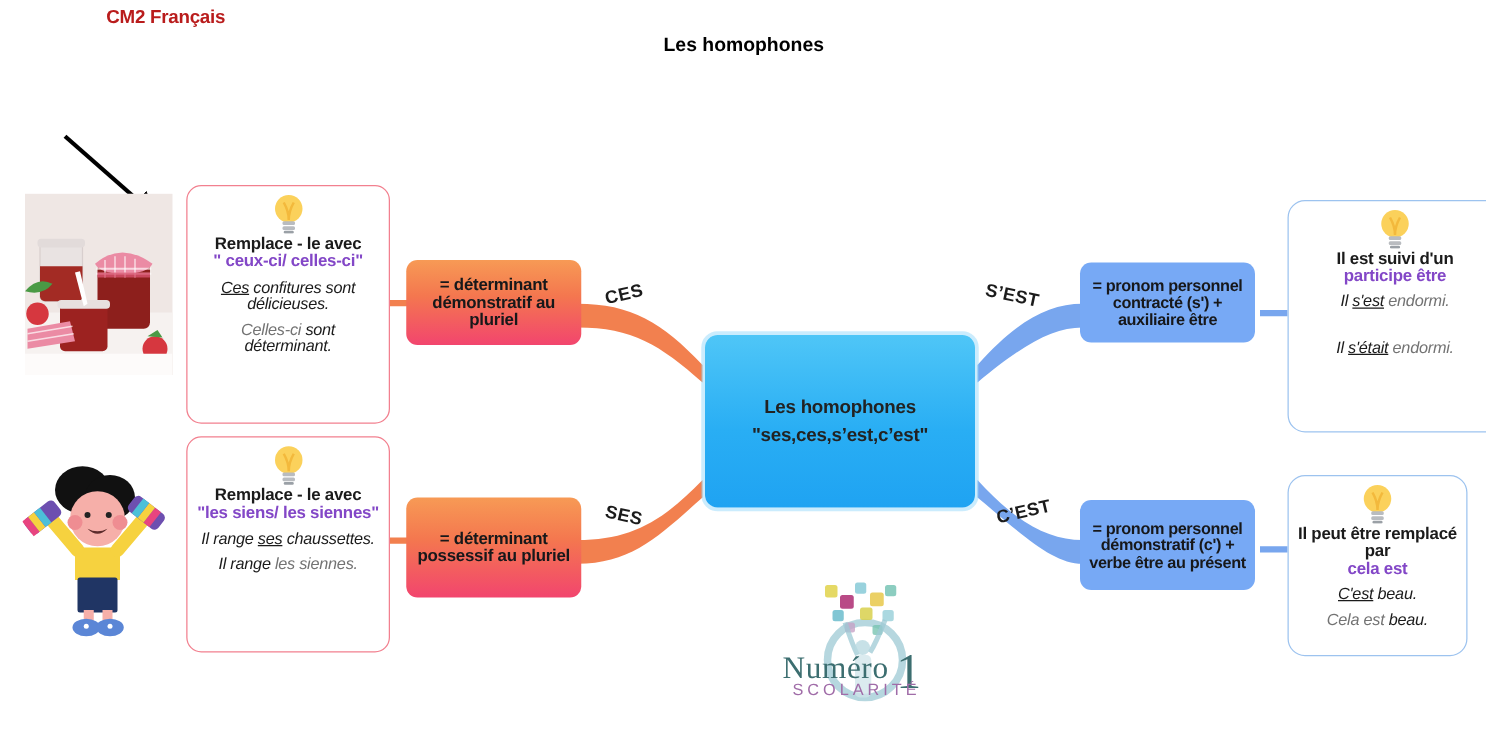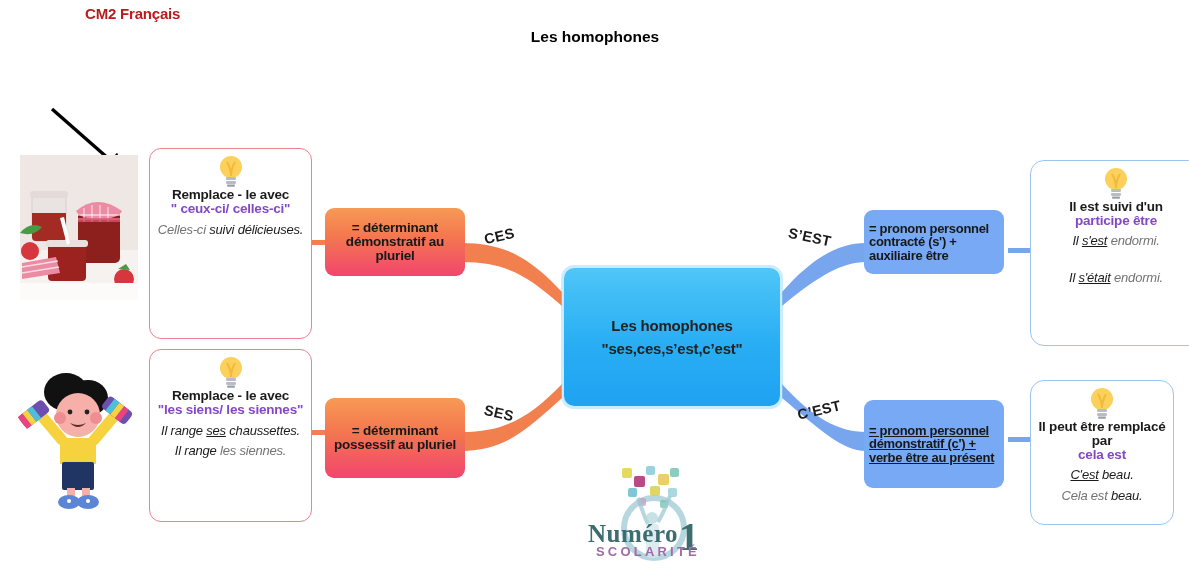--- a/index.html
+++ b/index.html
@@ -143,20 +143,21 @@
   .bluebox {
     border-radius: 9px;
     background: #77a9f5;
     color: #17181a;
     font-weight: bold;
     font-size: 13px;
     line-height: 1.04;
     display: flex;
     align-items: center;
     justify-content: center;
+    text-align: center;
     letter-spacing: -0.3px;
     padding: 4px 5px;
   }
 
   
   .centerbox {
     border-radius: 10px;
     background: linear-gradient(180deg, #4fc6f7 0%, #29aef4 55%, #1fa3f2 100%);
     box-shadow: 0 0 0 3px rgba(140, 212, 250, 0.45);
     display: flex;
@@ -176,25 +177,24 @@
     font-weight: bold;
     font-size: 14.5px;
     color: #1b1b1b;
     letter-spacing: 0.3px;
     white-space: nowrap;
   }
 
   
   .logo {
     position: absolute;
-    left: 582px;
+    left: 620px;
     top: 462px;
     width: 132px;
     height: 108px;
-    font-weight: bold;
   }
 </style>
 </head>
 <body>
 
 <div id="page">
 
   <div class="hdr-left">CM2 Français</div>
   <div class="hdr-center">
     <div>Les homophones</div>
@@ -302,21 +302,24 @@
     <svg class="bulb" width="30" height="32" viewBox="0 0 30 32">
       <circle cx="15" cy="12" r="11" fill="#fbd15b"></circle>
       <path d="M11 7 q4 7 4 14 M19 7 q-4 7 -4 14" stroke="#f3b93c" stroke-width="2" fill="none"></path>
       <rect x="10" y="22" width="10" height="3" rx="1.2" fill="#b9bcc0"></rect>
       <rect x="10" y="26" width="10" height="3" rx="1.2" fill="#b9bcc0"></rect>
       <rect x="11" y="29.5" width="8" height="2.2" rx="1" fill="#9aa0a6"></rect>
     </svg>
     <div class="t-bold">Remplace - le avec</div>
     <div class="t-bold-purple">" ceux-ci/ celles-ci"</div>
     <div class="t-ex">
-      <span class="p">Celles-ci</span><span> suivi délicieuses.</span>
+      <span class="u">Ces</span><span> confitures sont délicieuses.</span>
+    </div>
+    <div class="t-ex">
+      <span class="p">Celles-ci</span><span> sont déterminant.</span>
     </div>
   </div>
 
   <div class="node tipbox" style="left:149px; top:349px; width:163px; height:173px;">
     <svg class="bulb" width="30" height="32" viewBox="0 0 30 32">
       <circle cx="15" cy="12" r="11" fill="#fbd15b"></circle>
       <path d="M11 7 q4 7 4 14 M19 7 q-4 7 -4 14" stroke="#f3b93c" stroke-width="2" fill="none"></path>
       <rect x="10" y="22" width="10" height="3" rx="1.2" fill="#b9bcc0"></rect>
       <rect x="10" y="26" width="10" height="3" rx="1.2" fill="#b9bcc0"></rect>
       <rect x="11" y="29.5" width="8" height="2.2" rx="1" fill="#9aa0a6"></rect>
@@ -335,21 +338,21 @@
 
   <div class="node gradbox" style="left:325px; top:398px; width:140px; height:80px;">= déterminant possessif au pluriel</div>
 
   <div class="node centerbox" style="left:564px; top:268px; width:216px; height:138px;">
     <div>Les homophones</div>
     <div>"ses,ces,s’est,c’est"</div>
   </div>
 
   <div class="node bluebox" style="left:864px; top:210px; width:140px; height:64px;">= pronom personnel contracté (s') + auxiliaire être</div>
 
-  <div class="node bluebox" style="left:864px; top:400px; width:140px; height:88px;text-decoration:underline;">= pronom personnel démonstratif (c') + verbe être au présent</div>
+  <div class="node bluebox" style="left:864px; top:400px; width:140px; height:72px;">= pronom personnel démonstratif (c') + verbe être au présent</div>
 
   <div class="node tipbox blue" style="left:1030px; top:160px; width:172px; height:186px;">
     <svg class="bulb" width="30" height="32" viewBox="0 0 30 32">
       <circle cx="15" cy="12" r="11" fill="#fbd15b"></circle>
       <path d="M11 7 q4 7 4 14 M19 7 q-4 7 -4 14" stroke="#f3b93c" stroke-width="2" fill="none"></path>
       <rect x="10" y="22" width="10" height="3" rx="1.2" fill="#b9bcc0"></rect>
       <rect x="10" y="26" width="10" height="3" rx="1.2" fill="#b9bcc0"></rect>
       <rect x="11" y="29.5" width="8" height="2.2" rx="1" fill="#9aa0a6"></rect>
     </svg>
     <div class="t-bold">Il est suivi d'un</div>

